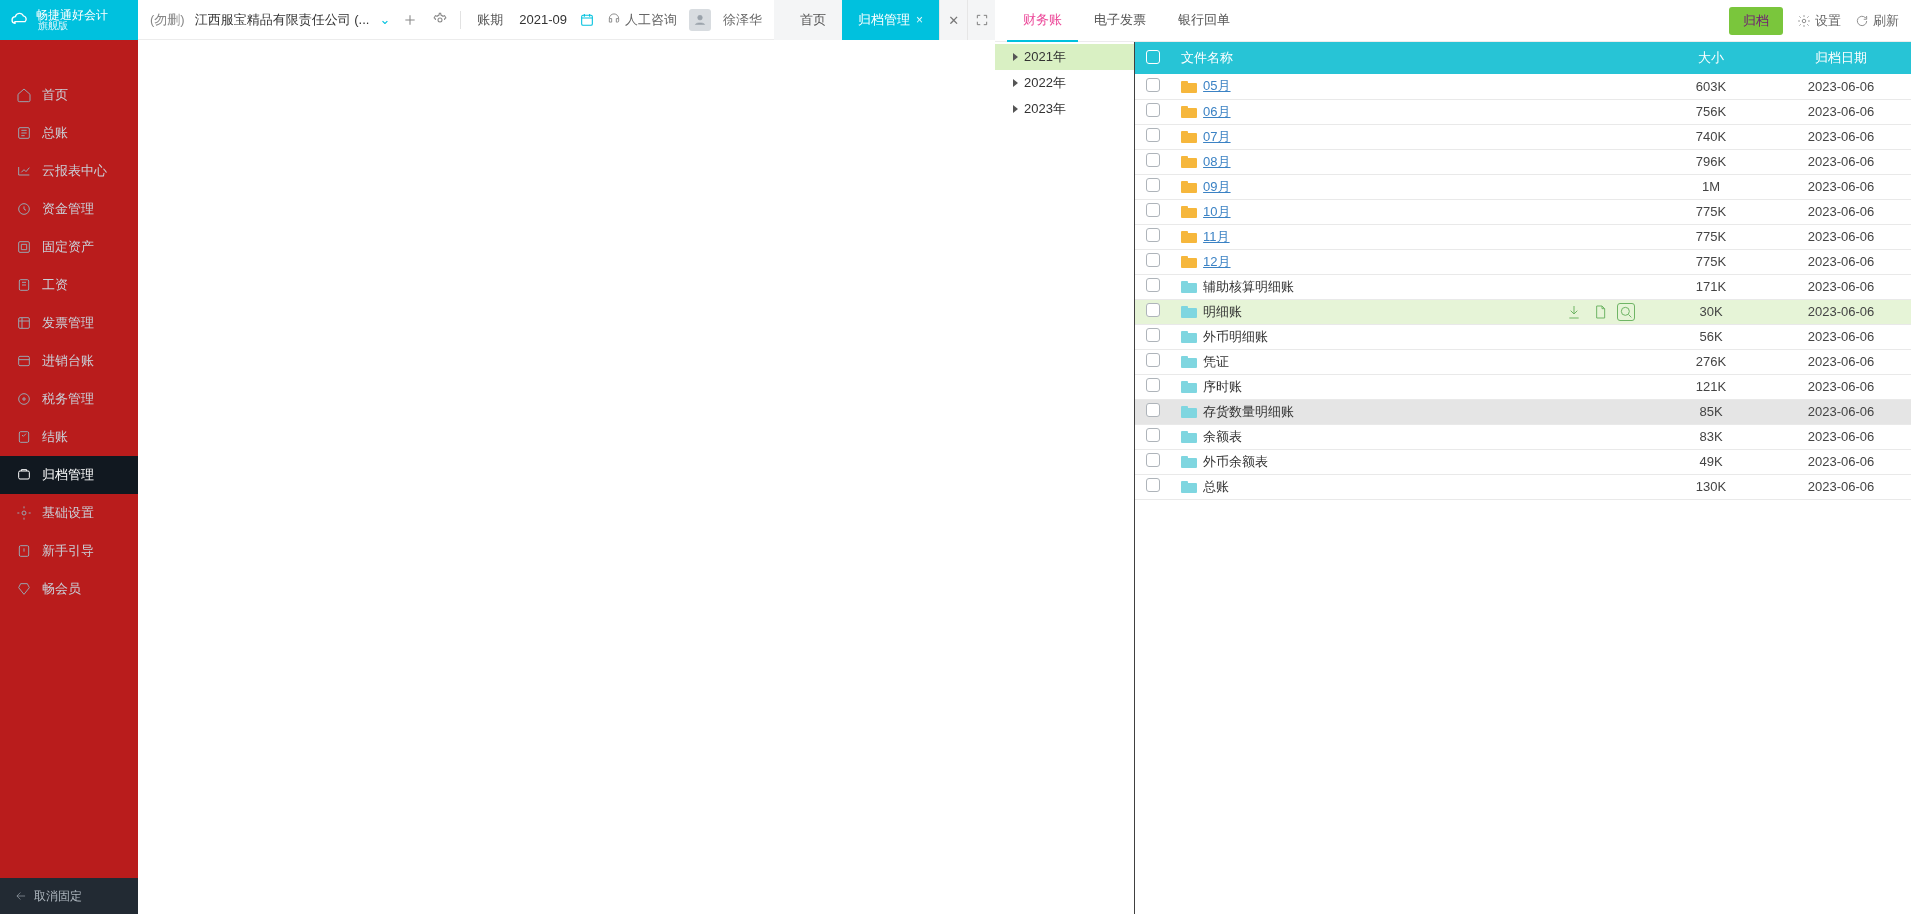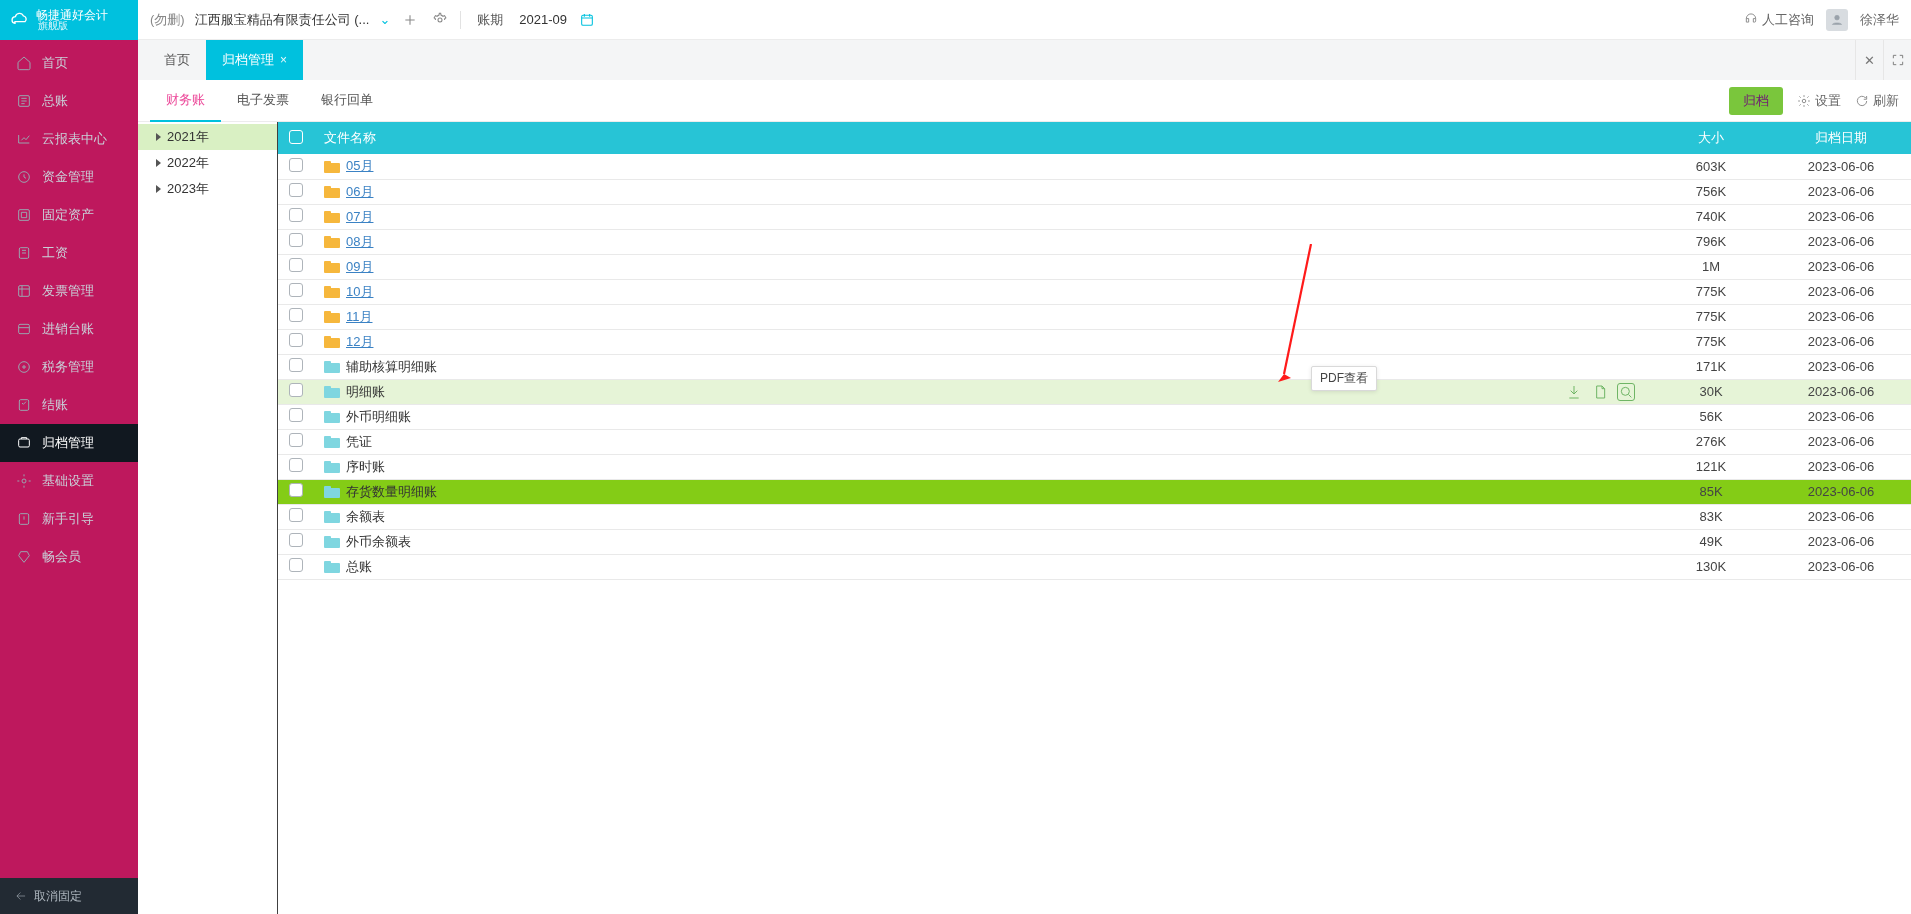--- a/index.html
+++ b/index.html
@@ -1,31 +1,31 @@
 <!DOCTYPE html>
 <html><head>
 <meta charset="utf-8">
 <style>
   * { box-sizing: border-box; margin:0; padding:0; }
   html,body { height:100%; font-family: "Microsoft YaHei", Arial, sans-serif; font-size:13px; color:#333; background:#fff; overflow:hidden;}
   
   .app { display:flex; height:100vh; }
-  .sidebar { width:138px; background:#be185d; color:#cfd6dd; display:flex; flex-direction:column; }
+  .sidebar { width:138px; background:#b91c1c; color:#cfd6dd; display:flex; flex-direction:column;gap:32px; }
   .logo { background:#00c1de; color:#fff; height:40px; display:flex; align-items:center; padding:0 10px; font-size:12px; }
   .logo .sub { font-size:10px; opacity:.85; margin-left:2px; }
   .menu { flex:1; overflow:auto; padding-top:4px; }
   .menu-item { display:flex; align-items:center; gap:10px; height:38px; padding:0 16px; cursor:pointer; color:#c9d0d8; }
   .menu-item.active { background:#111820; color:#fff; }
   .menu-icon { width:16px; height:16px; display:inline-flex; align-items:center; justify-content:center; }
   .menu-icon svg { width:16px; height:16px; stroke:#9aa4af; fill:none; stroke-width:1.5; }
   .menu-item.active .menu-icon svg { stroke:#fff; }
   .sidebar-footer { height:36px; display:flex; align-items:center; gap:6px; padding:0 14px; background:#222a33; color:#aeb7bf; font-size:12px;}
   .sidebar-footer svg { width:14px; height:14px; stroke:#aeb7bf; fill:none; }
 
-  .main { flex:1; display:flex; flex-direction:column; min-width:0; }
+  .main { flex:1; display:flex; flex-direction:row; min-width:0; }
   .topbar { height:40px; display:flex; align-items:center; padding:0 12px; gap:10px; border-bottom:1px solid #ececec; color:#666;}
   .topbar .company { color:#333; }
   .topbar .chev { color:#00c1de; }
   .topbar .sep { width:1px; height:18px; background:#e2e2e2; }
   .topbar .ib { width:20px; height:20px; display:inline-flex; align-items:center; justify-content:center; color:#7a7a7a; cursor:pointer;}
   .topbar .ib svg { width:16px; height:16px; stroke:#888; fill:none; stroke-width:1.6;}
   .topbar .period-label { color:#555; margin-left:6px;}
   .topbar .period-val { color:#333; margin-left:6px; }
   .topbar .cal svg { stroke:#00c1de; }
   .topbar-right { margin-left:auto; display:flex; align-items:center; gap:12px; color:#666;}
@@ -58,21 +58,21 @@
   .tree-item.active { background:#d9f0c3; }
   .tree-caret { width:0;height:0;border-top:4px solid transparent;border-bottom:4px solid transparent;border-left:5px solid #555; }
   
   .table-wrap { flex:1; overflow:auto; position:relative;}
   table { width:100%; border-collapse:collapse; table-layout:fixed;}
   thead th { background:#27c4d6; color:#fff; font-weight:500; height:32px; text-align:left; padding:0 10px; position:sticky; top:0;}
   thead th.center { text-align:center; }
   tbody td { height:25px; border-bottom:1px solid #e9e9e9; padding:0 10px; color:#444; }
   tbody td.center { text-align:center; }
   tbody tr.hover-row { background:#e6f4d7; }
-  tbody tr.sel-row { background:#84cc16; }
+  tbody tr.sel-row { background:#e5e5e5; }
   .chk { width:14px; height:14px; border:1px solid #aeb4ba; border-radius:3px; display:inline-block; background:#fff;}
   thead .chk { border-color:#fff; background:transparent;}
   .folder-icon { display:inline-flex; vertical-align:middle; margin-right:6px;}
   .folder-icon.yellow svg rect { fill:#f6b73c; }
   .folder-icon.cyan svg rect { fill:#7fd6e0; }
   .fname { color:#333; }
   .fname.link { color:#3b82c4; text-decoration:underline; cursor:pointer;}
   .row-actions { float:right; display:none; align-items:center; gap:8px; padding-right:6px;}
   tbody tr.hover-row .row-actions { display:inline-flex; }
   .row-actions .ic { width:18px;height:18px; display:inline-flex;align-items:center;justify-content:center; cursor:pointer;}

